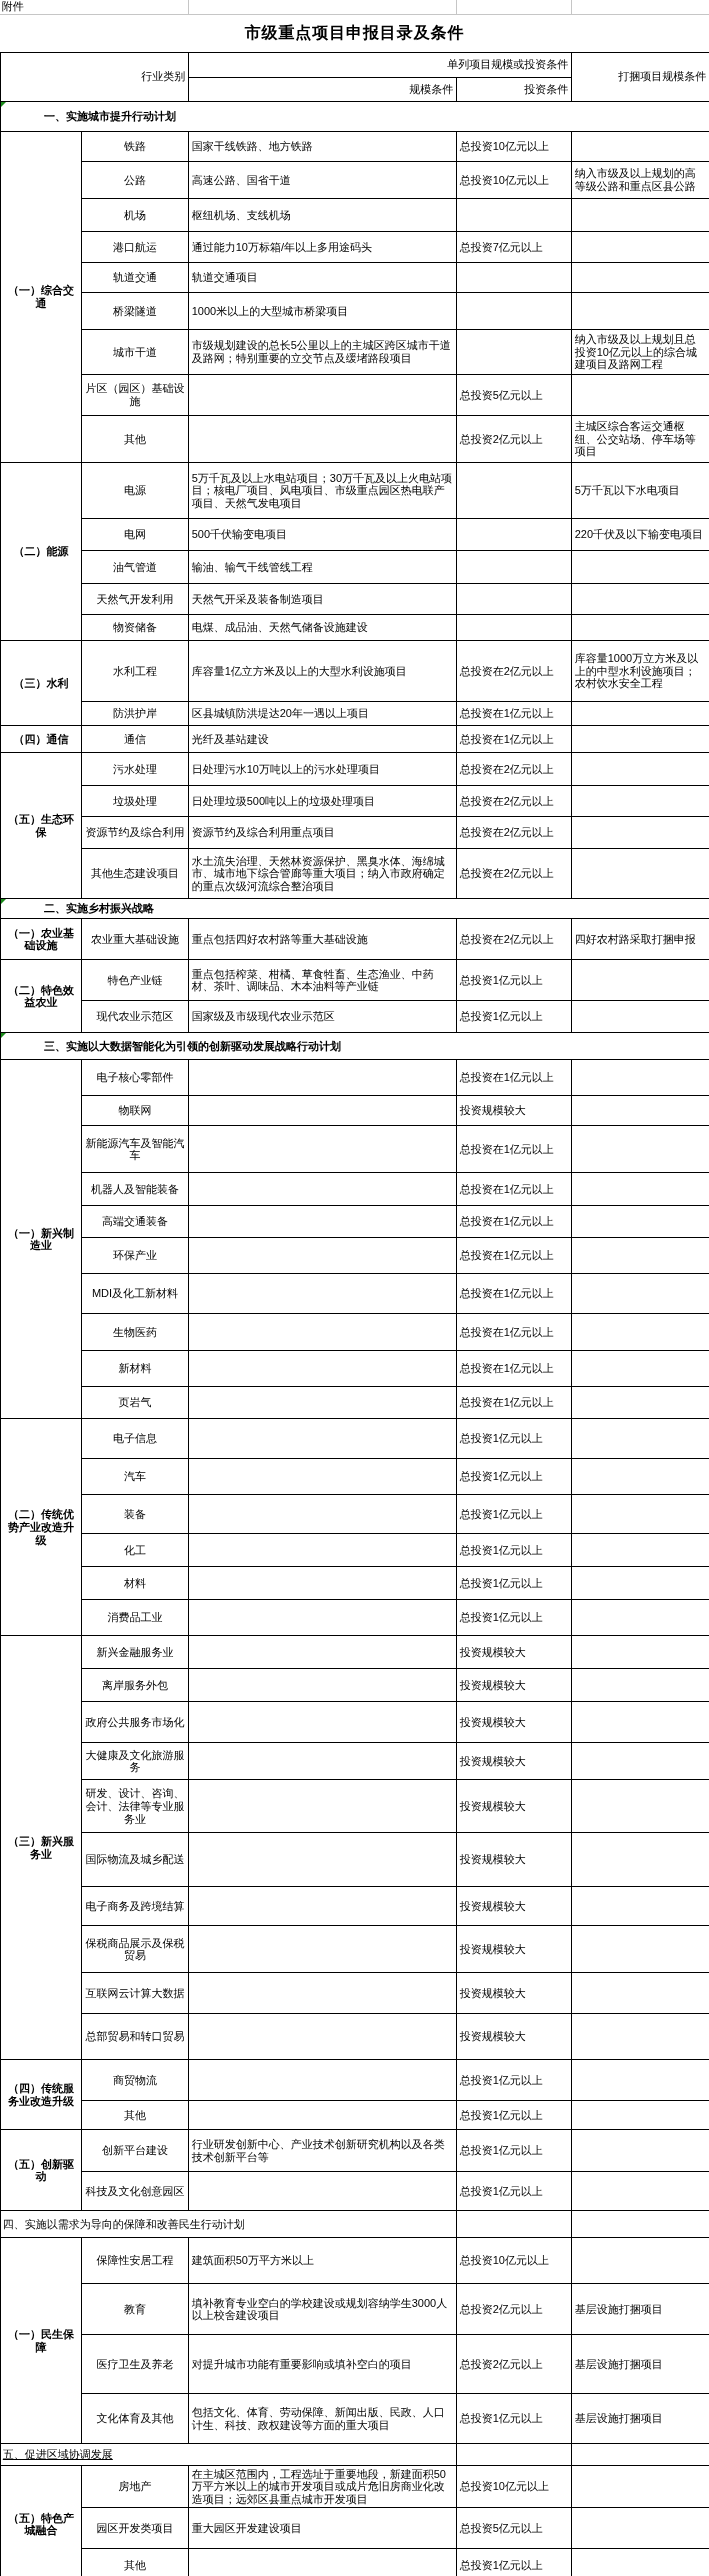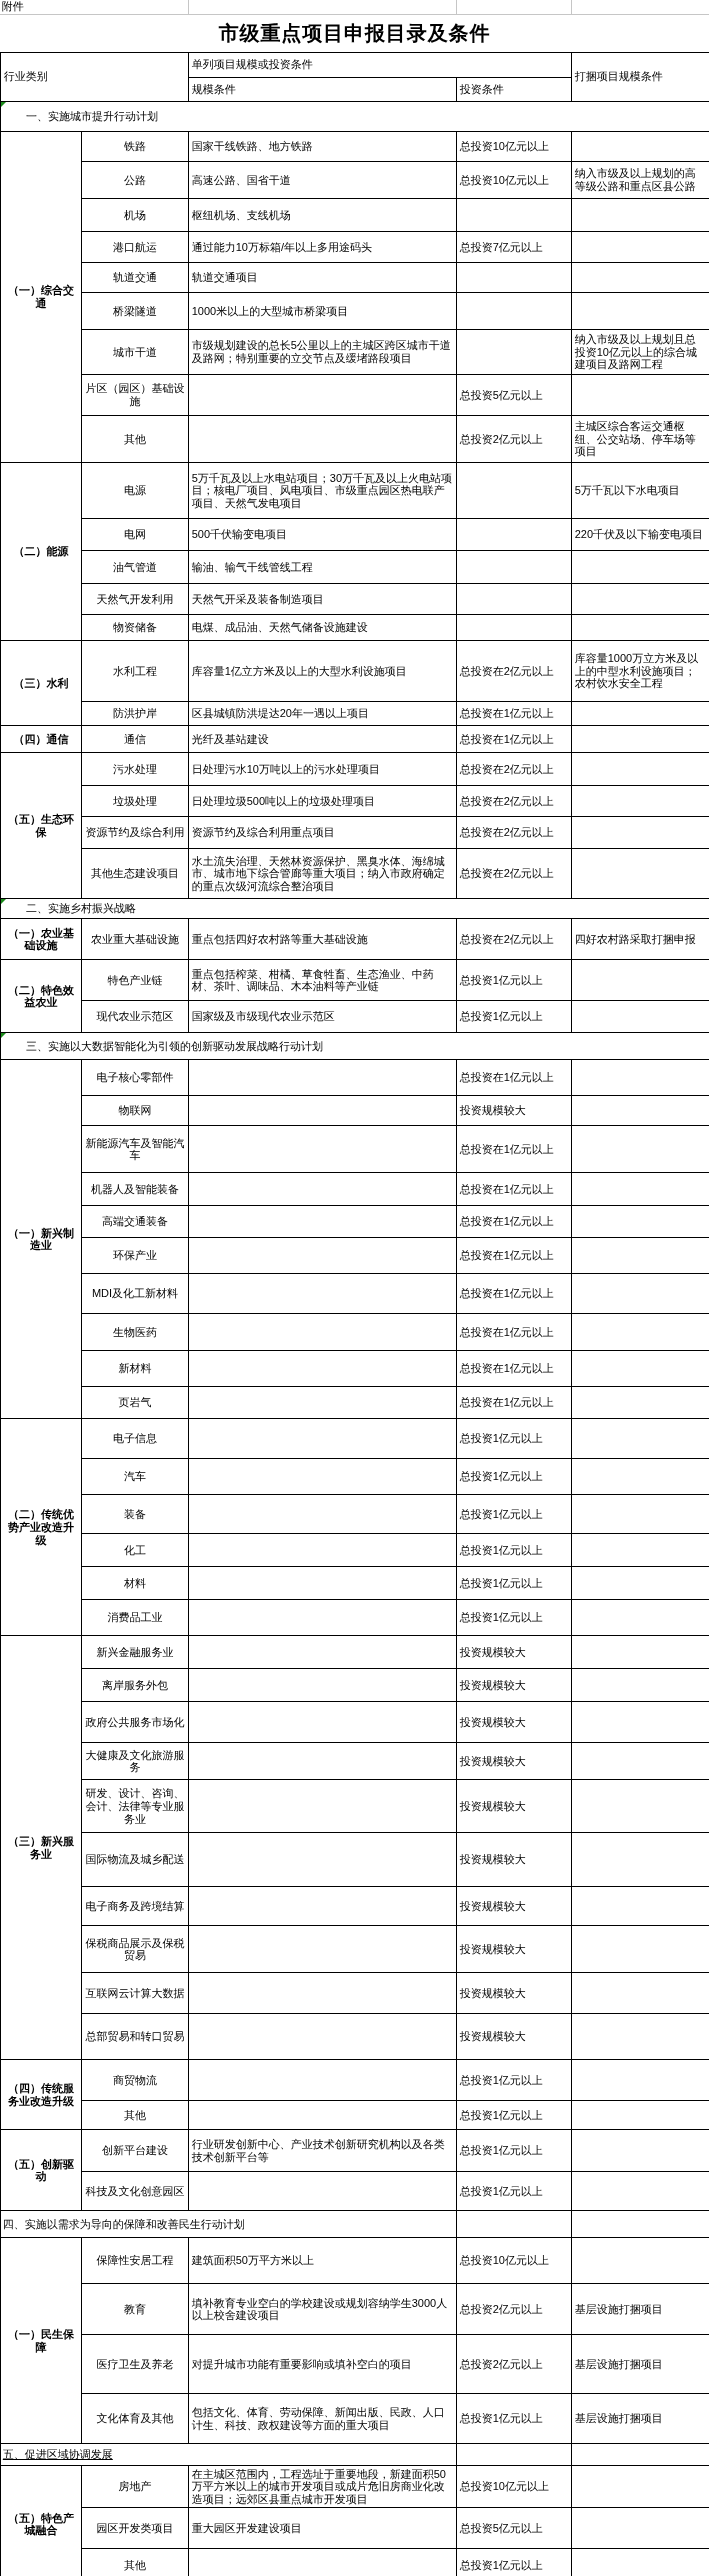--- a/index.html
+++ b/index.html
@@ -1,27 +1,27 @@
 <!DOCTYPE html>
 <html style="font-size:14.5px"><head>
 <meta charset="utf-8">
 <style>
   html,body{margin:0;padding:0;background:#fff;}
   body{width:709px;font-family:"Liberation Sans","DejaVu Sans",sans-serif;color:#000;}
   .attach-row{position:relative;height:14.5px;border-bottom:0.9px solid #c6c6c6;font-size:11px;line-height:13.6px;padding-left:1.8px;box-sizing:border-box;}
   .attach-row .vline{position:absolute;top:0;bottom:0;width:0.9px;background:#c6c6c6;}
-  .title-row{height:37px;display:flex;align-items:center;justify-content:center;font-weight:bold;font-size:20px;letter-spacing:0.9px;}
+  .title-row{height:37px;display:flex;align-items:center;justify-content:center;font-weight:bold;font-size:16px;letter-spacing:0.9px;}
   table{border-collapse:collapse;width:709px;table-layout:fixed;}
   td{border:0.9px solid #000;font-size:11px;line-height:12.6px;vertical-align:middle;padding:0.9px 2.7px;box-sizing:border-box;overflow:hidden;word-break:break-all;}
-  td.hdr{text-align:left;}
+  td.hdr{text-align:right;}
   td.group{text-align:center;font-weight:bold;padding:0.9px 1.8px;}
   td.subcat{text-align:center;padding:0.9px 1.8px;}
   td.scale,td.invest,td.bundle{text-align:left;}
   td.sec-head{position:relative;text-align:left;}
-  td.sec-head.bold{font-weight:normal;padding-left:25px;}
+  td.sec-head.bold{font-weight:bold;padding-left:43px;}
   td.sec-head.plain{font-weight:normal;padding-left:1.8px;}
   .underline{text-decoration:underline;}
   .green-tri{position:absolute;left:0;top:0;width:0;height:0;border-top:5.4px solid #1a8a1a;border-right:5.4px solid transparent;}
 </style>
 </head>
 <body>
 
 <div class="attach-row">
   <span>附件</span>
   <i class="vline" style="left:188px"></i>

